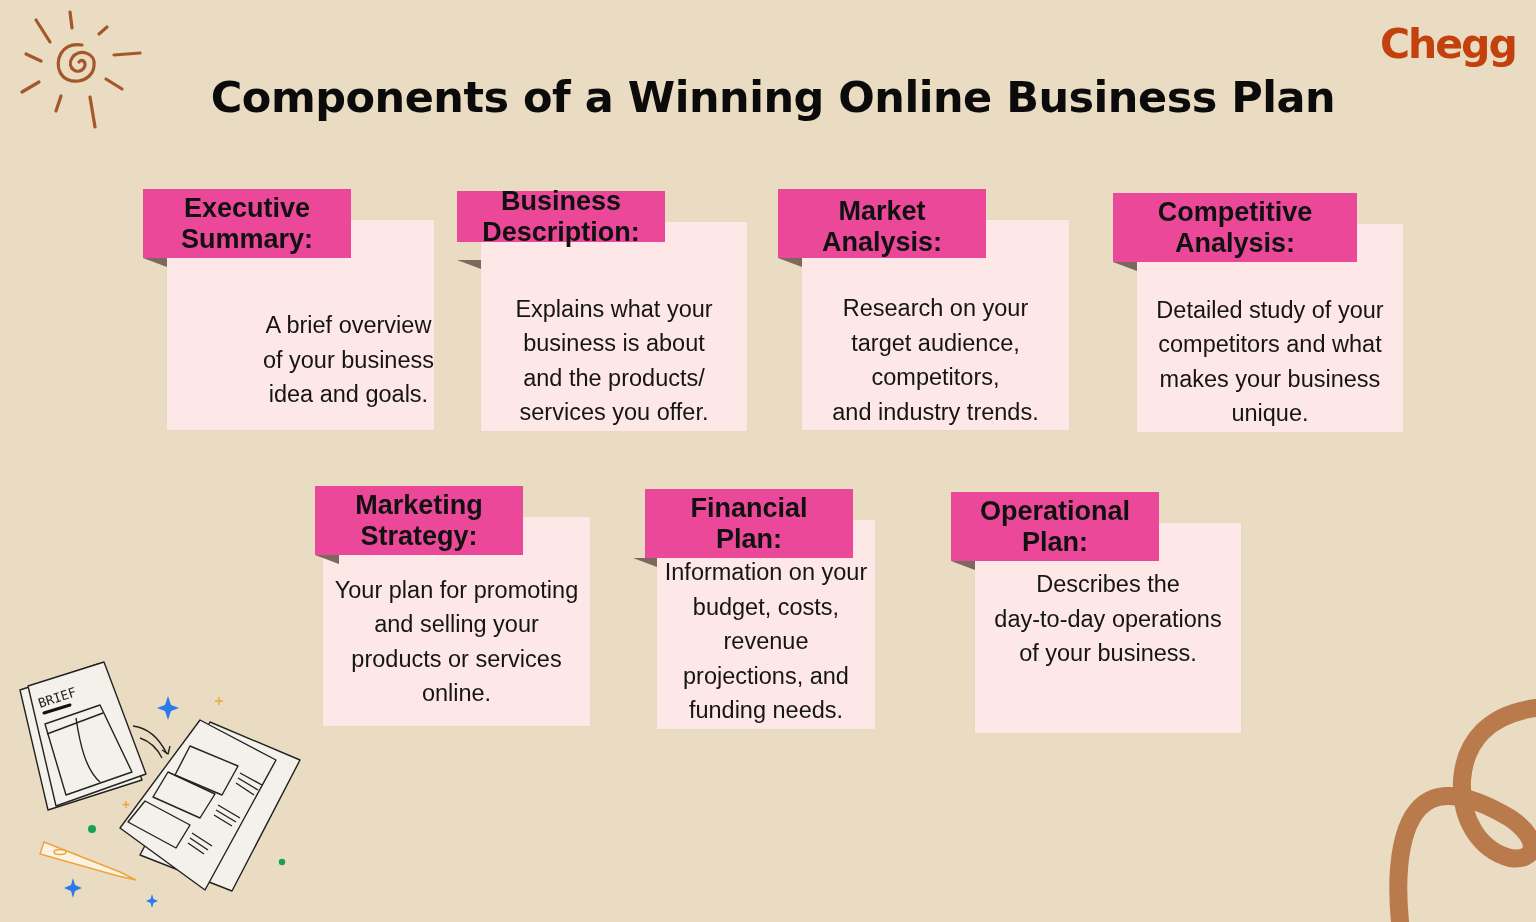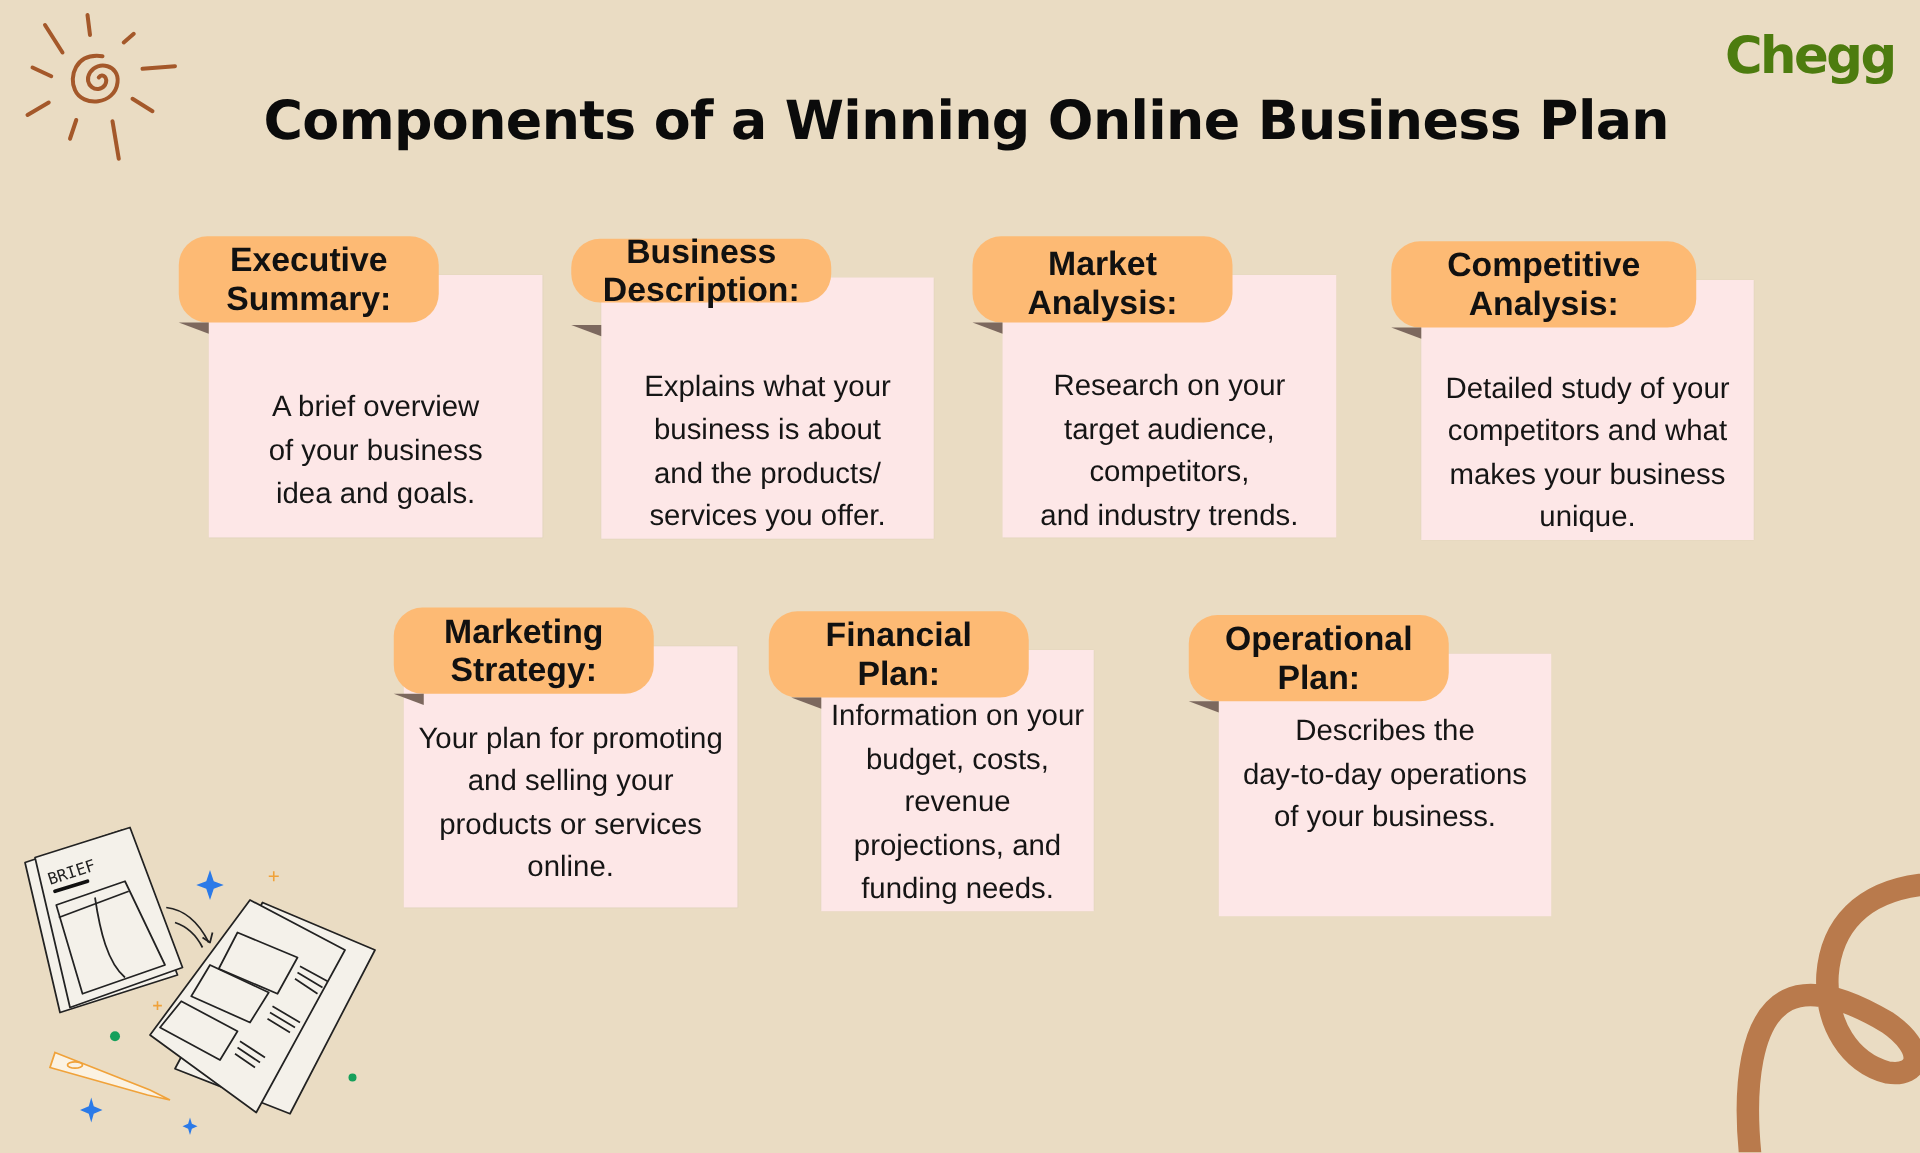--- a/index.html
+++ b/index.html
@@ -1,21 +1,21 @@
 <!DOCTYPE html>
 <html><head>
 <meta charset="utf-8">
 <style>
   html, body { margin:0; padding:0; }
   body { width:1536px; height:922px; background:#eadcc3; position:relative; overflow:hidden; font-family:"Liberation Sans", sans-serif; }
   .title { position:absolute; left:0; width:1546px; top:72px; text-align:center; font-family:"DejaVu Sans", sans-serif; font-weight:bold; font-size:43px; color:#0b0b0b; letter-spacing:-0.5px; }
-  .logo { position:absolute; left:1380px; top:20px; font-family:"DejaVu Sans", sans-serif; font-weight:bold; font-size:41px; color:#4d7c0f; letter-spacing:-2px; }
+  .logo { position:absolute; left:1380px; top:20px; font-family:"DejaVu Sans", sans-serif; font-weight:bold; font-size:41px; color:#c2410c; letter-spacing:-2px; }
   .card { position:absolute; }
   .card .body { position:absolute; background:#fde7e7; box-shadow:0 0 1px rgba(0,0,0,0.06); display:flex; align-items:center; justify-content:center; text-align:center; font-size:23.5px; line-height:34.5px; color:#151515; }
-  .card .tab { position:absolute; background:#fdba74; font-weight:bold; font-size:27px; line-height:31px; color:#111; text-align:center; display:flex; align-items:center; justify-content:center;border-radius:23px; }
+  .card .tab { position:absolute; background:#ec4899; font-weight:bold; font-size:27px; line-height:31px; color:#111; text-align:center; display:flex; align-items:center; justify-content:center; }
   .card .fold { position:absolute; width:0; height:0; border-top:9px solid #7c685e; border-left:24px solid transparent; }
   .body span { white-space:pre-line; display:block; }
   svg { position:absolute; }
 </style>
 </head>
 <body>
 
 <svg style="left:15px;top:5px" width="135" height="130" viewBox="15 5 135 130">
   <g stroke="#a4582a" stroke-width="3.2" stroke-linecap="round" fill="none">
     <line x1="36" y1="20" x2="50" y2="42"></line>
@@ -28,21 +28,21 @@
     <line x1="61" y1="96" x2="56" y2="111"></line>
     <line x1="90" y1="97" x2="95" y2="127"></line>
     <path d="M82 45 C60 42 55 62 60 72 C66 86 92 84 94 66 C96 52 78 48 72 58 C66 68 78 76 84 68 C87 62 82 58 79 62"></path>
   </g>
 </svg>
 
 <div class="title">Components of a Winning Online Business Plan</div>
 <div class="logo">Chegg</div>
 
 <div class="card">
-  <div class="body" style="left:167px;top:220px;width:267px;height:210px;padding-top:70px;box-sizing:border-box;">
+  <div class="body" style="left:167px;top:220px;width:267px;height:210px;padding-top:70px;box-sizing:border-box;justify-content:flex-end;">
       <span>A brief overview
 of your business
 idea and goals.</span>
     </div>
   <div class="tab" style="left:143px;top:189px;width:208px;height:69px;">
       <span style="white-space:pre-line">Executive
 Summary:</span>
     </div>
   <div class="fold" style="left:143px;top:258px;"></div>
 </div>
@@ -103,21 +103,21 @@
   <div class="fold" style="left:315px;top:555px;"></div>
 </div>
 
 <div class="card">
   <div class="body" style="left:657px;top:520px;width:218px;height:209px;padding-top:34px;box-sizing:border-box;">
       <span>Information on your
 budget, costs, revenue
 projections, and
 funding needs.</span>
     </div>
-  <div class="tab" style="left:615px;top:489px;width:208px;height:69px;">
+  <div class="tab" style="left:645px;top:489px;width:208px;height:69px;">
       <span style="white-space:pre-line">Financial
 Plan:</span>
     </div>
   <div class="fold" style="left:633px;top:558px;"></div>
 </div>
 
 <div class="card">
   <div class="body" style="left:975px;top:523px;width:266px;height:210px;align-items:flex-start;padding-top:44px;box-sizing:border-box;">
       <span>Describes the
 day-to-day operations

